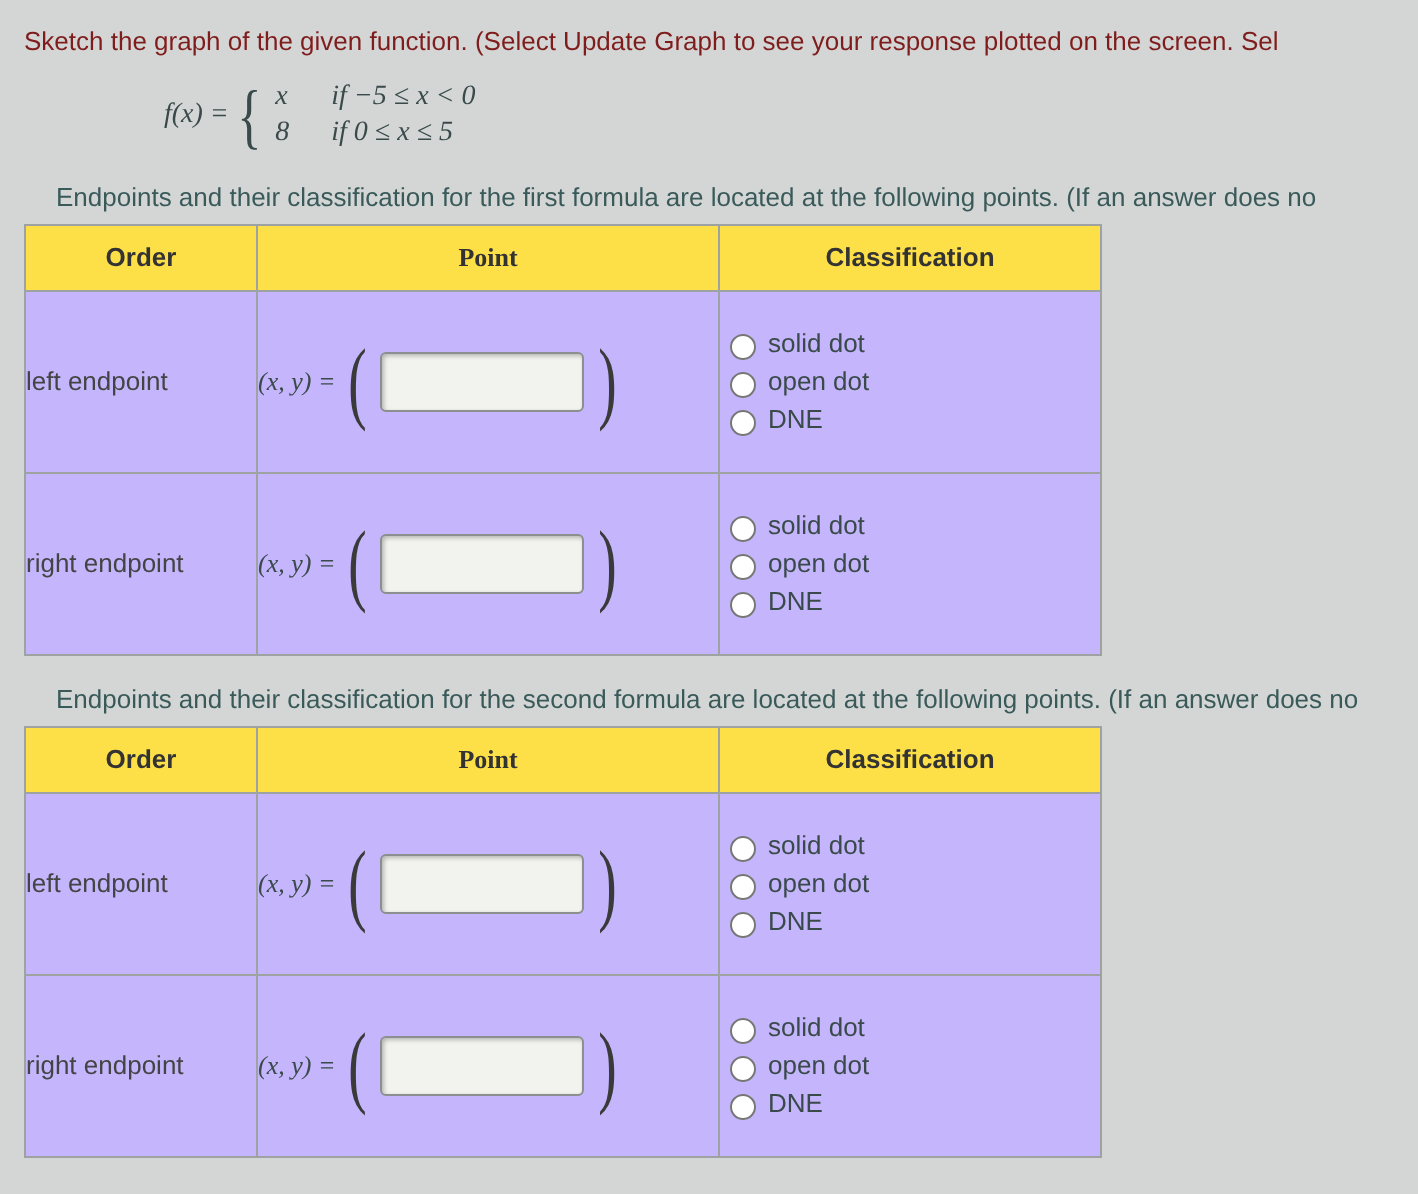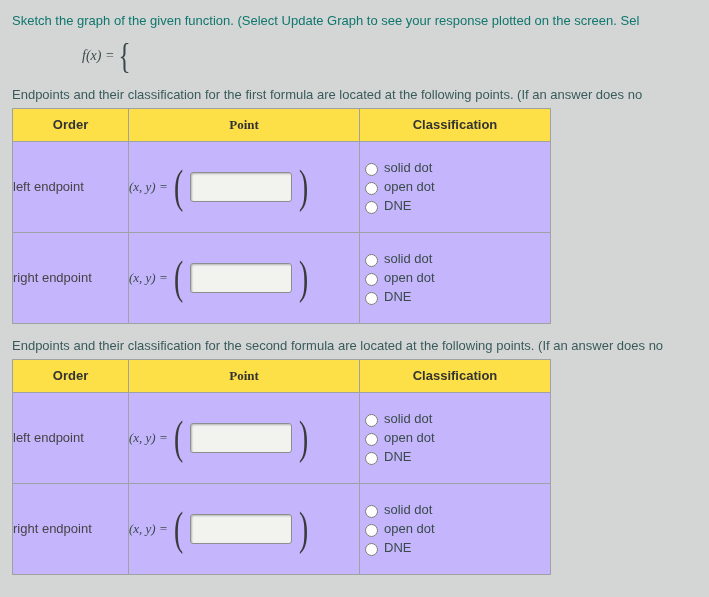--- a/index.html
+++ b/index.html
@@ -6,21 +6,21 @@
       font-family: Verdana, Arial, sans-serif;
       font-size: 13px;
       color: #3a4a4a;
       background: #d4d6d6;
       margin: 0;
       padding: 12px;
       width: 709px;
       box-sizing: border-box;
     }
     .instruction {
-      color: #0f766e;
+      color: #7f1d1d;
       margin-bottom: 10px;
       line-height: 1.4;
     }
     .formula {
       font-style: italic;
       margin: 8px 0 14px 70px;
       font-family: Liberation Serif, serif;
       font-size: 14px;
       display: flex;
       align-items: center;
@@ -34,21 +34,21 @@
       transform: scaleX(0.7);
     }
     .formula .cases {
       display: inline-block;
       vertical-align: middle;
     }
     .formula .row { line-height: 1.3; }
     .formula .col1 { display:inline-block; width: 28px; }
     .subinstruction {
       color: #3a5a5a;
-      margin: 8px 0 6px 0;
+      margin: 8px 0 6px 16px;
     }
     table.grid {
       border-collapse: collapse;
       margin-bottom: 14px;
     }
     table.grid th, table.grid td {
       border: 1px solid #9ea2a2;
       padding: 0;
     }
     table.grid th {
@@ -112,20 +112,24 @@
     .radio-row input { margin-right:6px; }
   </style>
 </head>
 <body>
 
 <div class="instruction">Sketch the graph of the given function. (Select Update Graph to see your response plotted on the screen. Sel</div>
 
 <div class="formula">
   <span class="xy">f(x) = </span>
   <span class="brace">{</span>
+  <span class="cases">
+    <span class="row"><span class="col1">x</span><span>if −5 ≤ x &lt; 0</span></span><br>
+    <span class="row"><span class="col1">8</span><span>if 0 ≤ x ≤ 5</span></span>
+  </span>
 </div>
 
 <div class="subinstruction">Endpoints and their classification for the first formula are located at the following points. (If an answer does no</div>
 
 <table class="grid">
   <tbody>
       <tr>
     <th class="th-order">Order</th>
     <th class="th-point">Point</th>
     <th class="th-class">Classification</th>

